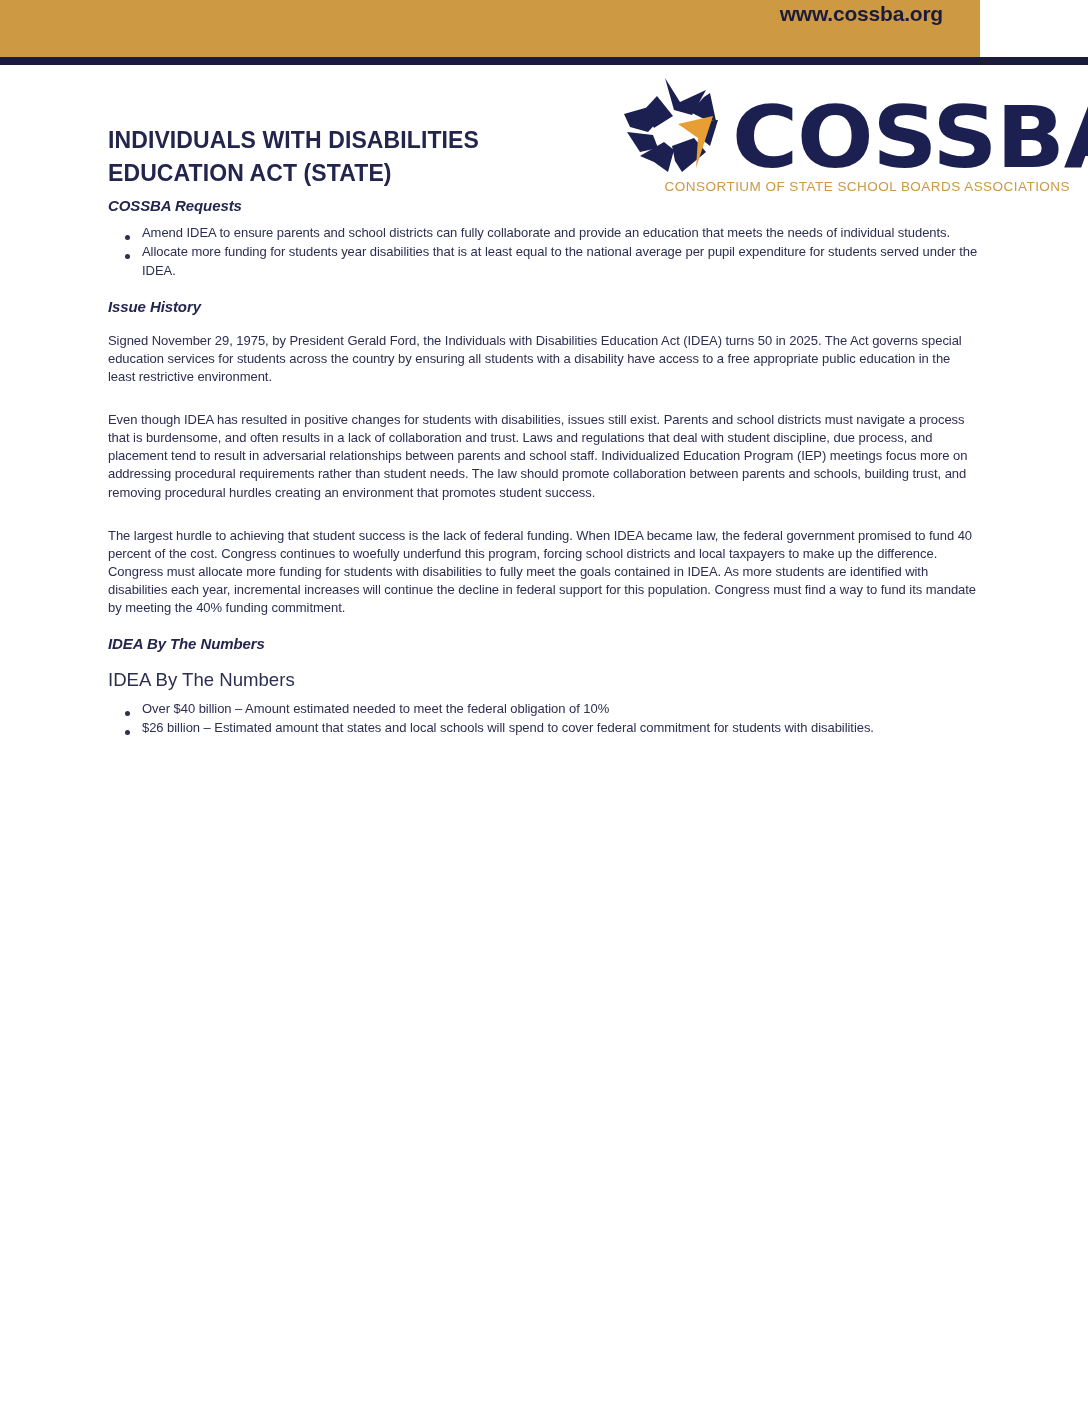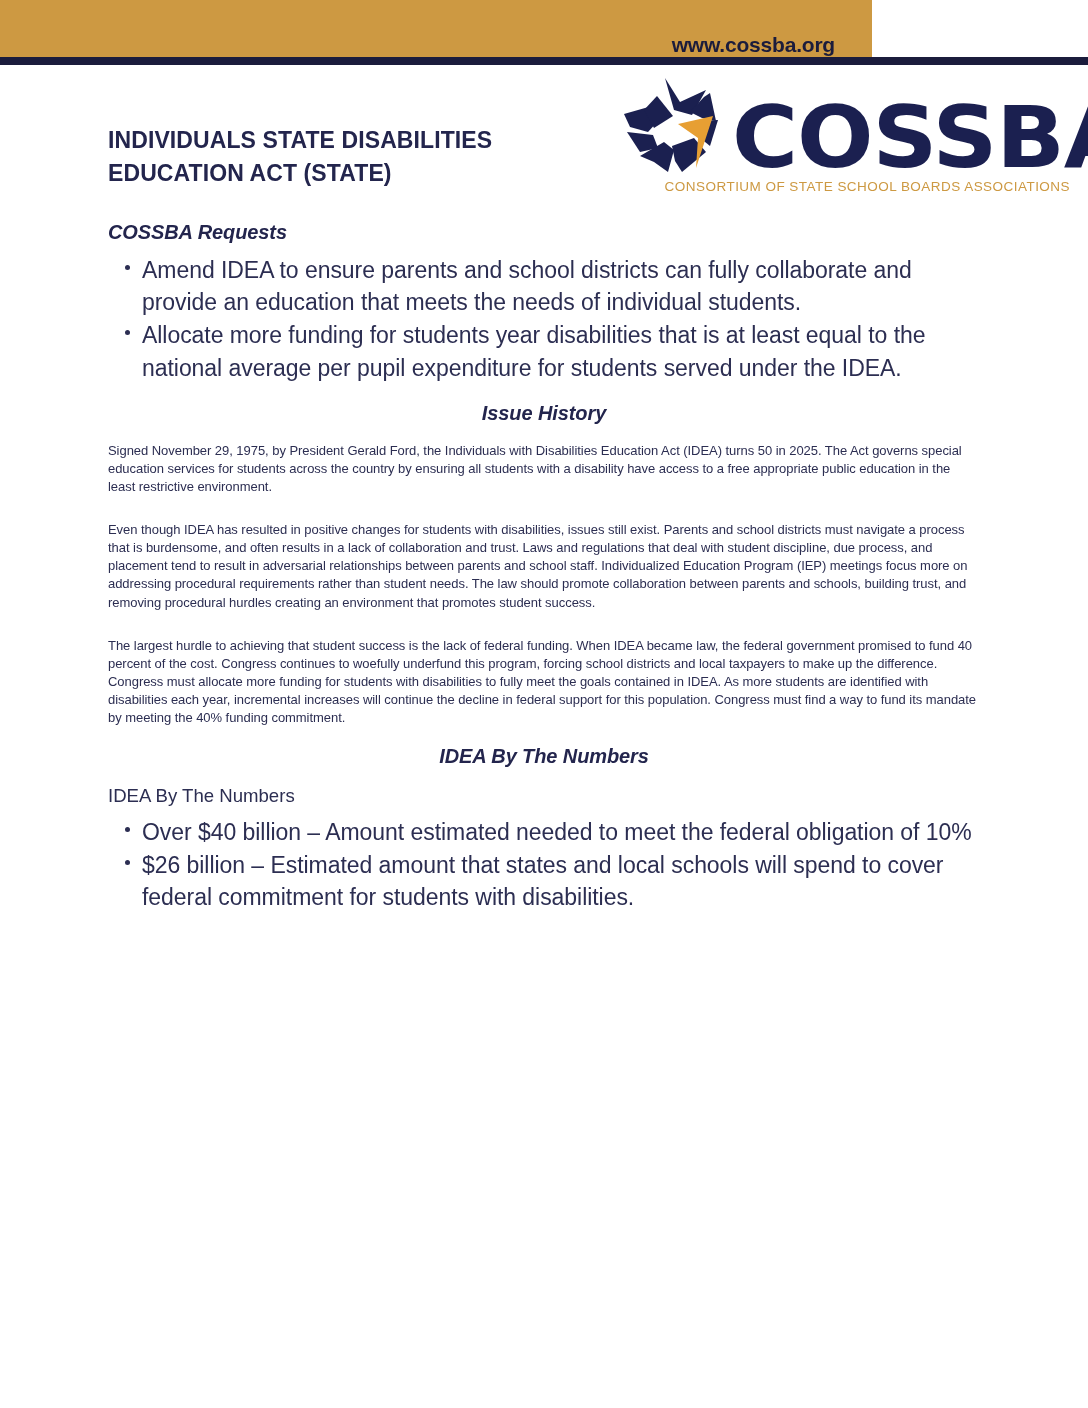--- a/index.html
+++ b/index.html
@@ -13,25 +13,25 @@
     font-family: "Liberation Sans", sans-serif;
     color: #23254d;
     position: relative;
     overflow: hidden;
   }
 
   
   .header-band {
     position: absolute;
     top: 0; left: 0;
-    width: 872px;
+    width: 980px;
     height: 57px;
     background: #cd9942;
     display: flex;
-    align-items: flex-end;
+    align-items: flex-start;
     justify-content: flex-end;
   }
   .header-url {
     font-size: 21px;
     font-weight: bold;
     color: #1b1c3c;
     letter-spacing: -0.2px;
     margin-right: 37px;
     margin-top: 2px;
   }
@@ -95,30 +95,29 @@
   .doc-title {
     font-size: 23px;
     font-weight: bold;
     line-height: 1.42;
     color: #23254d;
     letter-spacing: 0.1px;
     margin: 0;
     width: 520px;
   }
   h3.section-head {
-    font-size: 20px;
+    font-size: 15px;
     font-style: italic;
     font-weight: bold;
     color: #23254d;
-    margin: 32px 0 0 0;
+    margin: 8px 0 0 0;
     letter-spacing: -0.1px;
   }
   h3.section-head.tight {
     margin-top: 18px;
-    text-align: center;
   }
   p.body-text {
     font-size: 13px;
     line-height: 1.395;
     color: #2c2e52;
     margin: 17px 0 0 0;
     letter-spacing: -0.05px;
   }
   p.plain-line {
     font-size: 18.6px;
@@ -130,21 +129,21 @@
     list-style: none;
     margin: 7px 0 0 0;
     padding: 0;
   }
   ul.bullets.first {
     margin-top: 10px;
   }
   ul.bullets li {
     position: relative;
     padding-left: 34px;
-    font-size: 23px;
+    font-size: 13px;
     line-height: 1.395;
     color: #2c2e52;
     margin-bottom: 1px;
     letter-spacing: -0.05px;
   }
   ul.bullets li::before {
     content: "";
     position: absolute;
     left: 17px;
     top: 11px;
@@ -181,21 +180,21 @@
       </svg>
     </span>
     <span class="logo-word">COSSBA</span>
   </div>
   <div class="logo-tagline">CONSORTIUM OF STATE SCHOOL BOARDS ASSOCIATIONS</div>
 </div>
 
 <div class="doc">
 
   <h1 class="doc-title">
-    <span>INDIVIDUALS STATE DISABILITIES</span><br>
+    <span>INDIVIDUALS WITH DISABILITIES</span><br>
     <span>EDUCATION ACT (STATE)</span>
   </h1>
 
   <h3 class="section-head">COSSBA Requests</h3>
 
   <ul class="bullets first">
     <li>Amend IDEA to ensure parents and school districts can fully collaborate and provide an education that meets the needs of individual students.</li>
     <li>Allocate more funding for students year disabilities that is at least equal to the national average per pupil expenditure for students served under the IDEA.</li>
   </ul>
 

